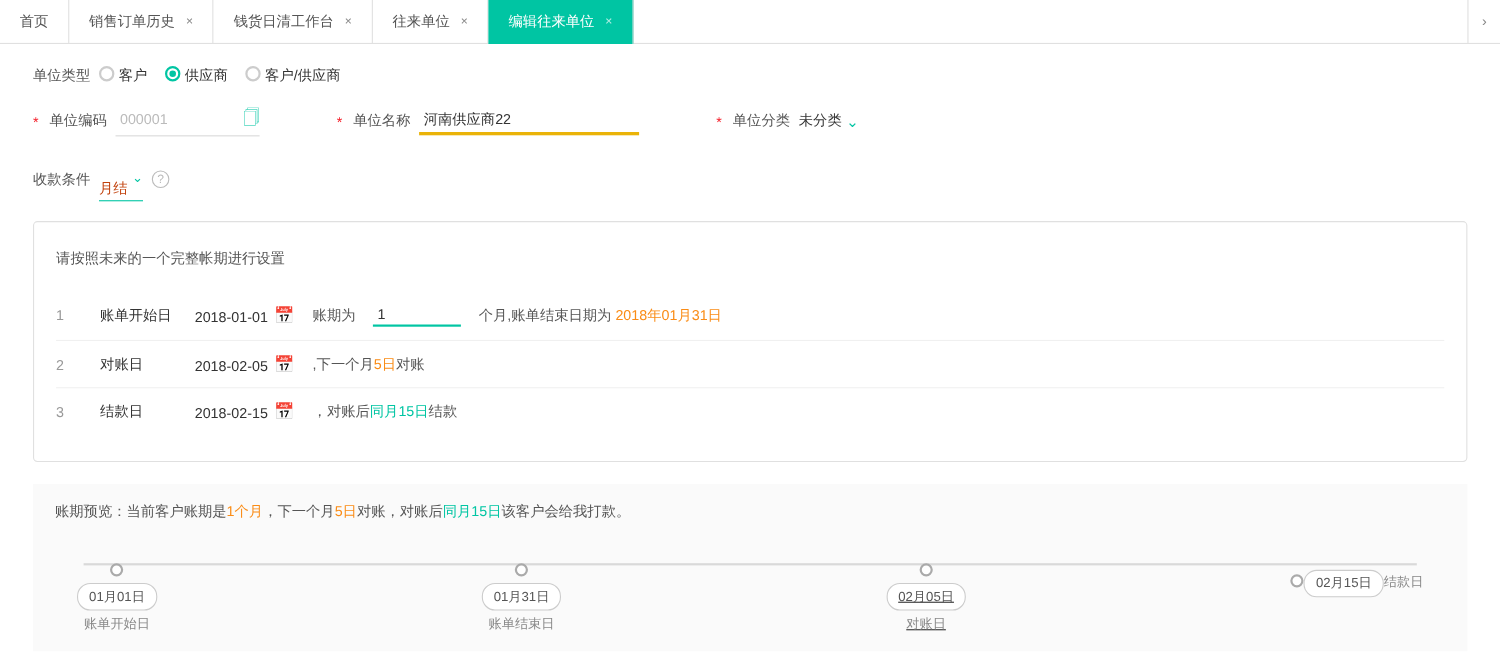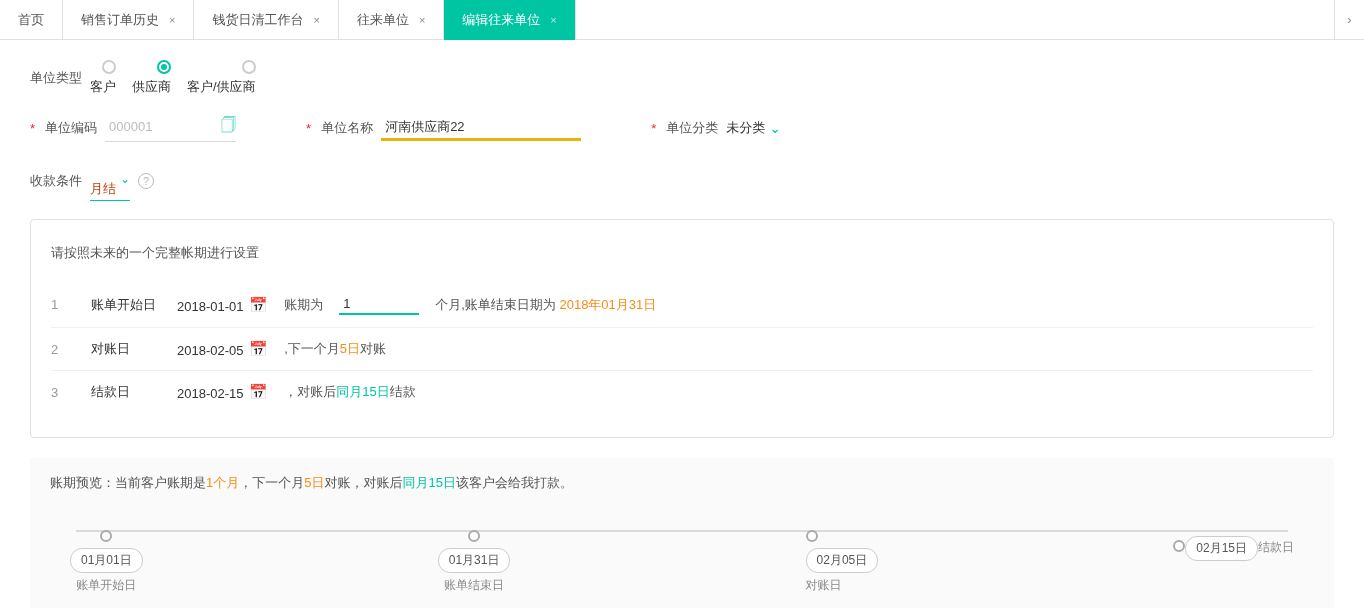--- a/index.html
+++ b/index.html
@@ -75,24 +75,23 @@
       color: #f5222d;
       margin-right: 2px;
     }
     .radio-group {
       display: flex;
       gap: 16px;
       align-items: center;
     }
     .radio-item {
       display: flex;
-      align-items: flex-end;
+      align-items: flex-start;
       gap: 4px;
       cursor: pointer;
-      flex-direction: column;
     }
     .radio-circle {
       width: 14px;
       height: 14px;
       border-radius: 50%;
       border: 2px solid #ccc;
       display: flex;
       align-items: center;
       justify-content: center;
     }
@@ -414,21 +413,21 @@
         <div style="flex:1;"></div>
 
         <div style="display:flex; flex-direction:column; align-items:center; z-index:1;">
           <div style="width:12px; height:12px; border-radius:50%; border:2px solid #aaa; background:#fff;"></div>
           <div style="margin-top:6px; background:#fff; border:1px solid #ccc; border-radius:12px; padding:3px 10px; font-size:12px; color:#555; white-space:nowrap;">01月31日</div>
           <div style="margin-top:4px; font-size:12px; color:#888; white-space:nowrap;">账单结束日</div>
         </div>
 
         <div style="flex:1;"></div>
 
-        <div style="display:flex; flex-direction:column; align-items:flex-start; z-index:1;">
+        <div style="display:flex; flex-direction:column; align-items:center; z-index:1;text-decoration:underline;">
           <div style="width:12px; height:12px; border-radius:50%; border:2px solid #aaa; background:#fff;"></div>
           <div style="margin-top:6px; background:#fff; border:1px solid #ccc; border-radius:12px; padding:3px 10px; font-size:12px; color:#555; white-space:nowrap;">02月05日</div>
           <div style="margin-top:4px; font-size:12px; color:#888; white-space:nowrap;">对账日</div>
         </div>
 
         <div style="flex:1;"></div>
 
         <div style="display:flex; flex-direction:row; align-items:center; z-index:1;">
           <div style="width:12px; height:12px; border-radius:50%; border:2px solid #aaa; background:#fff;"></div>
           <div style="margin-top:6px; background:#fff; border:1px solid #ccc; border-radius:12px; padding:3px 10px; font-size:12px; color:#555; white-space:nowrap;">02月15日</div>

